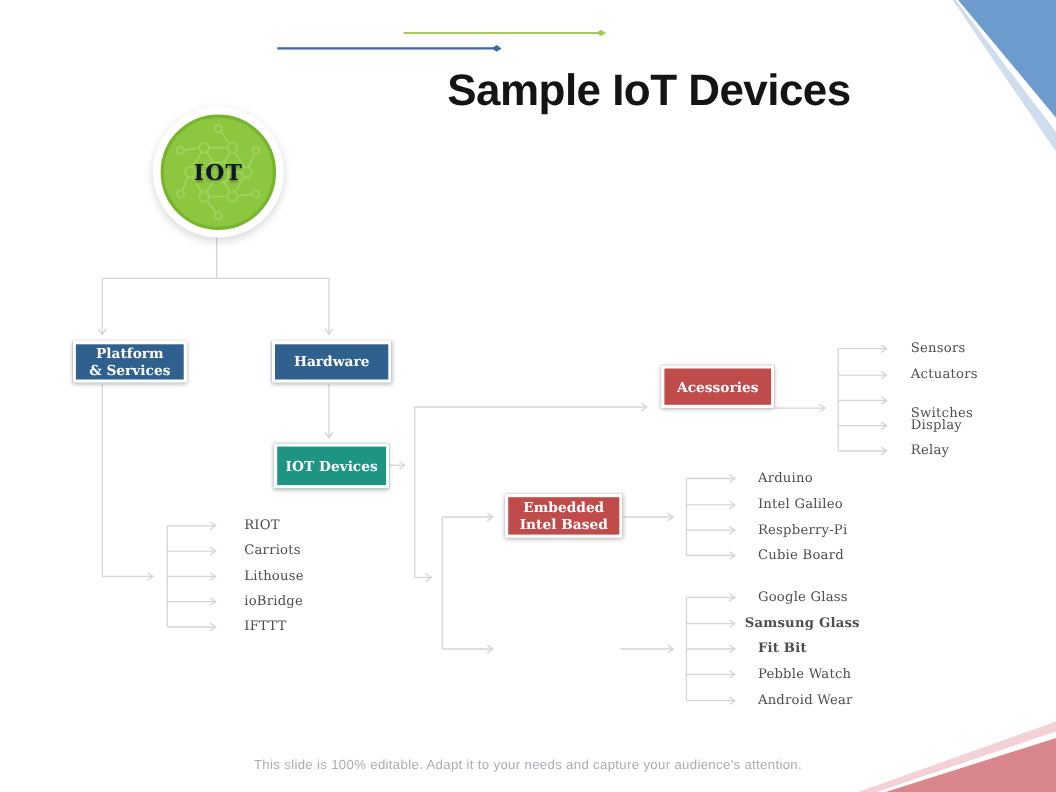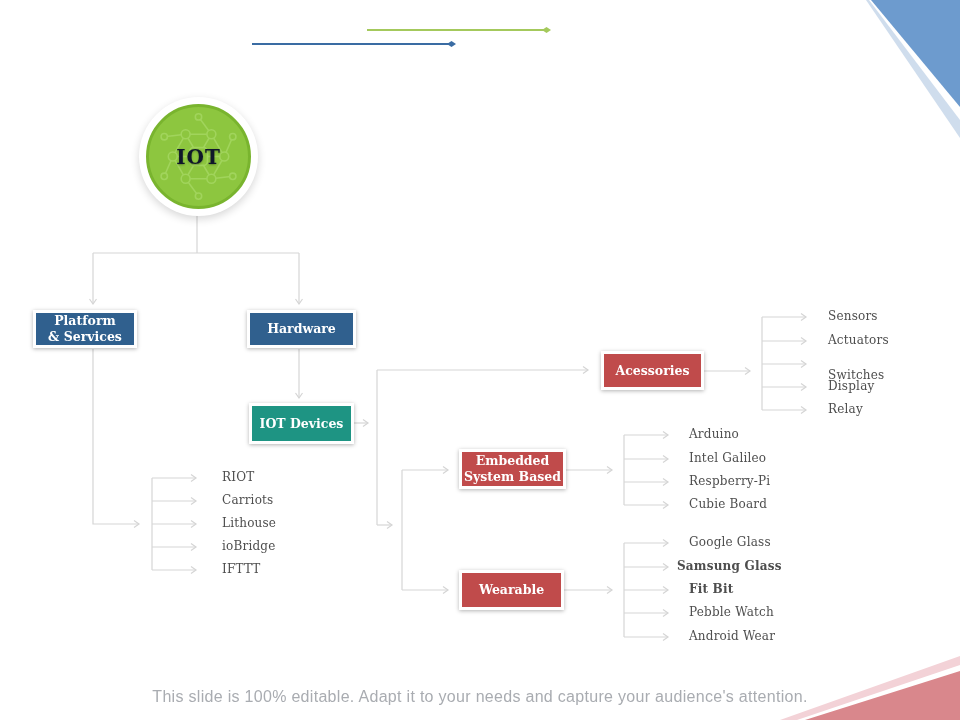--- a/index.html
+++ b/index.html
@@ -55,21 +55,21 @@
   .node.teal { background:var(--node-teal); }
   .node.red  { background:var(--node-red);  }
 
   .leaf {
     position:absolute; height:16px; line-height:16px; white-space:nowrap;
     font:12px "DejaVu Serif", serif; letter-spacing:.2px; color:var(--leaf-text);
   }
 
   .footer-note {
     position:absolute; left:0; right:0; top:688px; text-align:center;
-    font-size:16px; letter-spacing:.3px; color:var(--footer-text);
+    font-size:12px; letter-spacing:.3px; color:var(--footer-text);
   }
 </style>
 </head>
 <body>
 
 <div class="slide">
 
   <svg class="layer" width="960" height="720" viewBox="0 0 960 720">
     <defs>
       <marker id="chev" markerUnits="userSpaceOnUse" markerWidth="8" markerHeight="10" refX="6.5" refY="5" orient="auto">
@@ -142,20 +142,21 @@
       <path d="M564,590 H612" marker-end="url(#chev)"></path>
       <path d="M624,543 V637"></path>
       <path d="M624,543 H668" marker-end="url(#chev)"></path>
       <path d="M624,567 H668" marker-end="url(#chev)"></path>
       <path d="M624,590 H668" marker-end="url(#chev)"></path>
       <path d="M624,613 H668" marker-end="url(#chev)"></path>
       <path d="M624,637 H668" marker-end="url(#chev)"></path>
     </g>
   </svg>
 
+  <h1 class="page-title">Sample IoT Devices</h1>
 
   <div class="circle-outer">
     <div class="circle-inner">
       <svg viewBox="0 0 100 100">
         <g stroke="#a8d966" stroke-width="1.6" fill="none" opacity="0.75">
           <polygon points="76,50 63,27.5 37,27.5 24,50 37,72.5 63,72.5"></polygon>
           <line x1="76" y1="50" x2="59" y2="50"></line>
             <line x1="24" y1="50" x2="41" y2="50"></line>
           <line x1="63" y1="27.5" x2="55" y2="41"></line>
             <line x1="37" y1="27.5" x2="45" y2="41"></line>
@@ -179,45 +180,42 @@
           <circle cx="15.4" cy="70" r="3.2" fill="#8dc63f"></circle>
             <circle cx="15.4" cy="30" r="3.2" fill="#8dc63f"></circle>
           <circle cx="50" cy="10" r="3.2" fill="#8dc63f"></circle>
             <circle cx="84.6" cy="30" r="3.2" fill="#8dc63f"></circle>
         </g>
       </svg>
       <span class="circle-label">IOT</span>
     </div>
   </div>
 
-  <div class="node blue" style="left:33px; top:310px; width:104px; height:38px;">
+  <div class="node blue" style="left:66px; top:310px; width:104px; height:38px;">
     <span>Platform</span>
     <span>&amp; Services</span>
   </div>
 
   <div class="node blue" style="left:247px; top:310px; width:109px; height:38px;">
     <span>Hardware</span>
   </div>
 
   <div class="node teal" style="left:249px; top:403px; width:105px; height:41px;">
     <span>IOT Devices</span>
   </div>
 
-  <div class="node red" style="left:601px; top:351px; width:103px; height:39px;">
+  <div class="node red" style="left:601px; top:332px; width:103px; height:39px;">
     <span>Acessories</span>
   </div>
 
   <div class="node red" style="left:459px; top:449px; width:107px; height:40px;align-items:center;">
     <span>Embedded</span>
-    <span>System Based</span>
-  </div>
-
-  <div class="node red" style="left:459px; top:570px; width:105px; height:40px;">
-    <span>Wearable</span>
-  </div>
+    <span>Intel Based</span>
+  </div>
+
 
   <div class="leaf" style="left:222px; top:470px;">RIOT</div>
   <div class="leaf" style="left:222px; top:493px;">Carriots</div>
   <div class="leaf" style="left:222px; top:516px;">Lithouse</div>
   <div class="leaf" style="left:222px; top:539px;">ioBridge</div>
   <div class="leaf" style="left:222px; top:562px;">IFTTT</div>
 
   <div class="leaf" style="left:828px; top:309px;">Sensors</div>
   <div class="leaf" style="left:828px; top:333px;">Actuators</div>
   <div class="leaf" style="left:828px; top:368px;">Switches</div>

